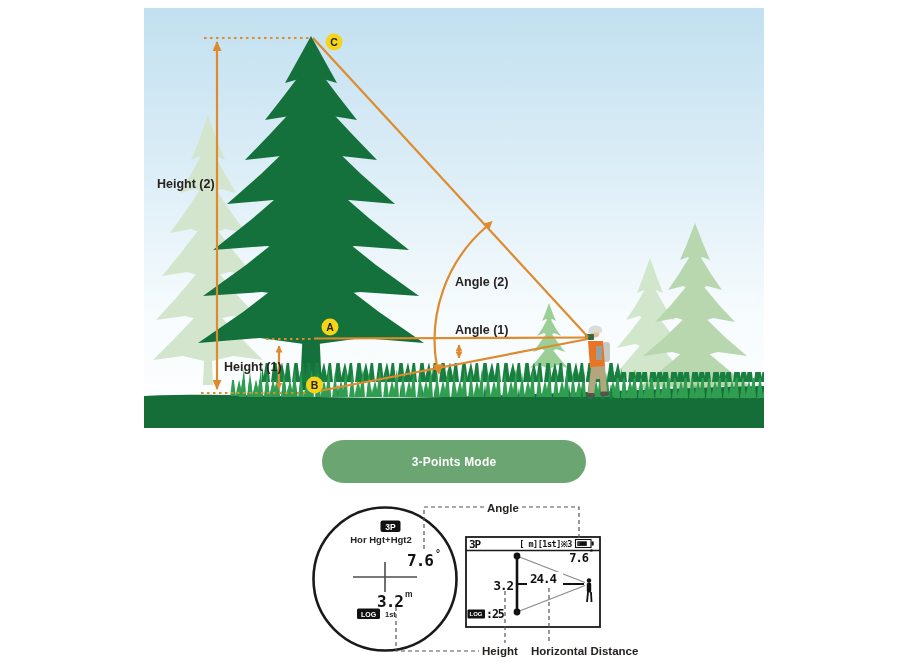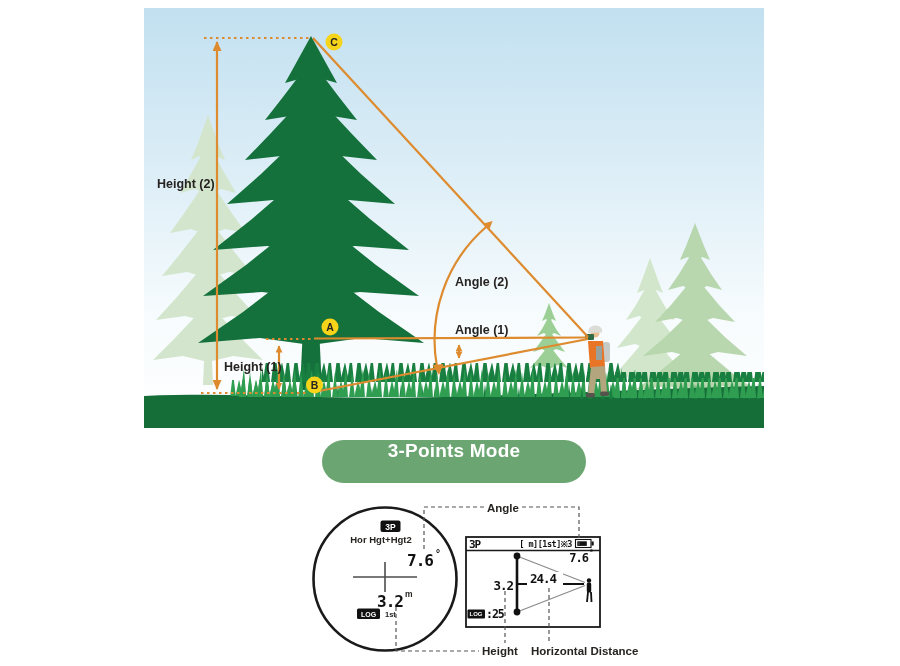--- a/index.html
+++ b/index.html
@@ -1,22 +1,22 @@
 <!DOCTYPE html>
 <html><head>
 <meta charset="utf-8">
 <style>
   html,body{margin:0;padding:0;background:#fff;}
   .page{position:relative;width:900px;height:666px;background:#ffffff;overflow:hidden;
         font-family:"Liberation Sans",sans-serif;}
   #scene{position:absolute;left:144px;top:8px;}
   #displays{position:absolute;left:295px;top:494px;}
   .mode-btn{position:absolute;left:322px;top:440px;width:264px;height:43px;border-radius:22px;
-            background:#6ba571;color:#fff;display:flex;align-items:flex-start;justify-content:center;
-            font-weight:bold;font-size:19px;letter-spacing:.2px;}
+            background:#6ba571;color:#fff;display:flex;align-items:center;justify-content:center;
+            font-weight:bold;font-size:12px;letter-spacing:.2px;}
   .lbl{font-family:"Liberation Sans",sans-serif;font-weight:bold;fill:#262321;}
   .seg{font-family:"DejaVu Sans Mono",monospace;font-weight:bold;fill:#111;letter-spacing:-1px;}
   .mono{font-family:"DejaVu Sans Mono",monospace;font-weight:bold;fill:#111;}
   .badgetxt{font-family:"Liberation Sans",sans-serif;font-weight:bold;fill:#fff;}
 </style>
 </head>
 <body>
 
 <div class="page">
 

